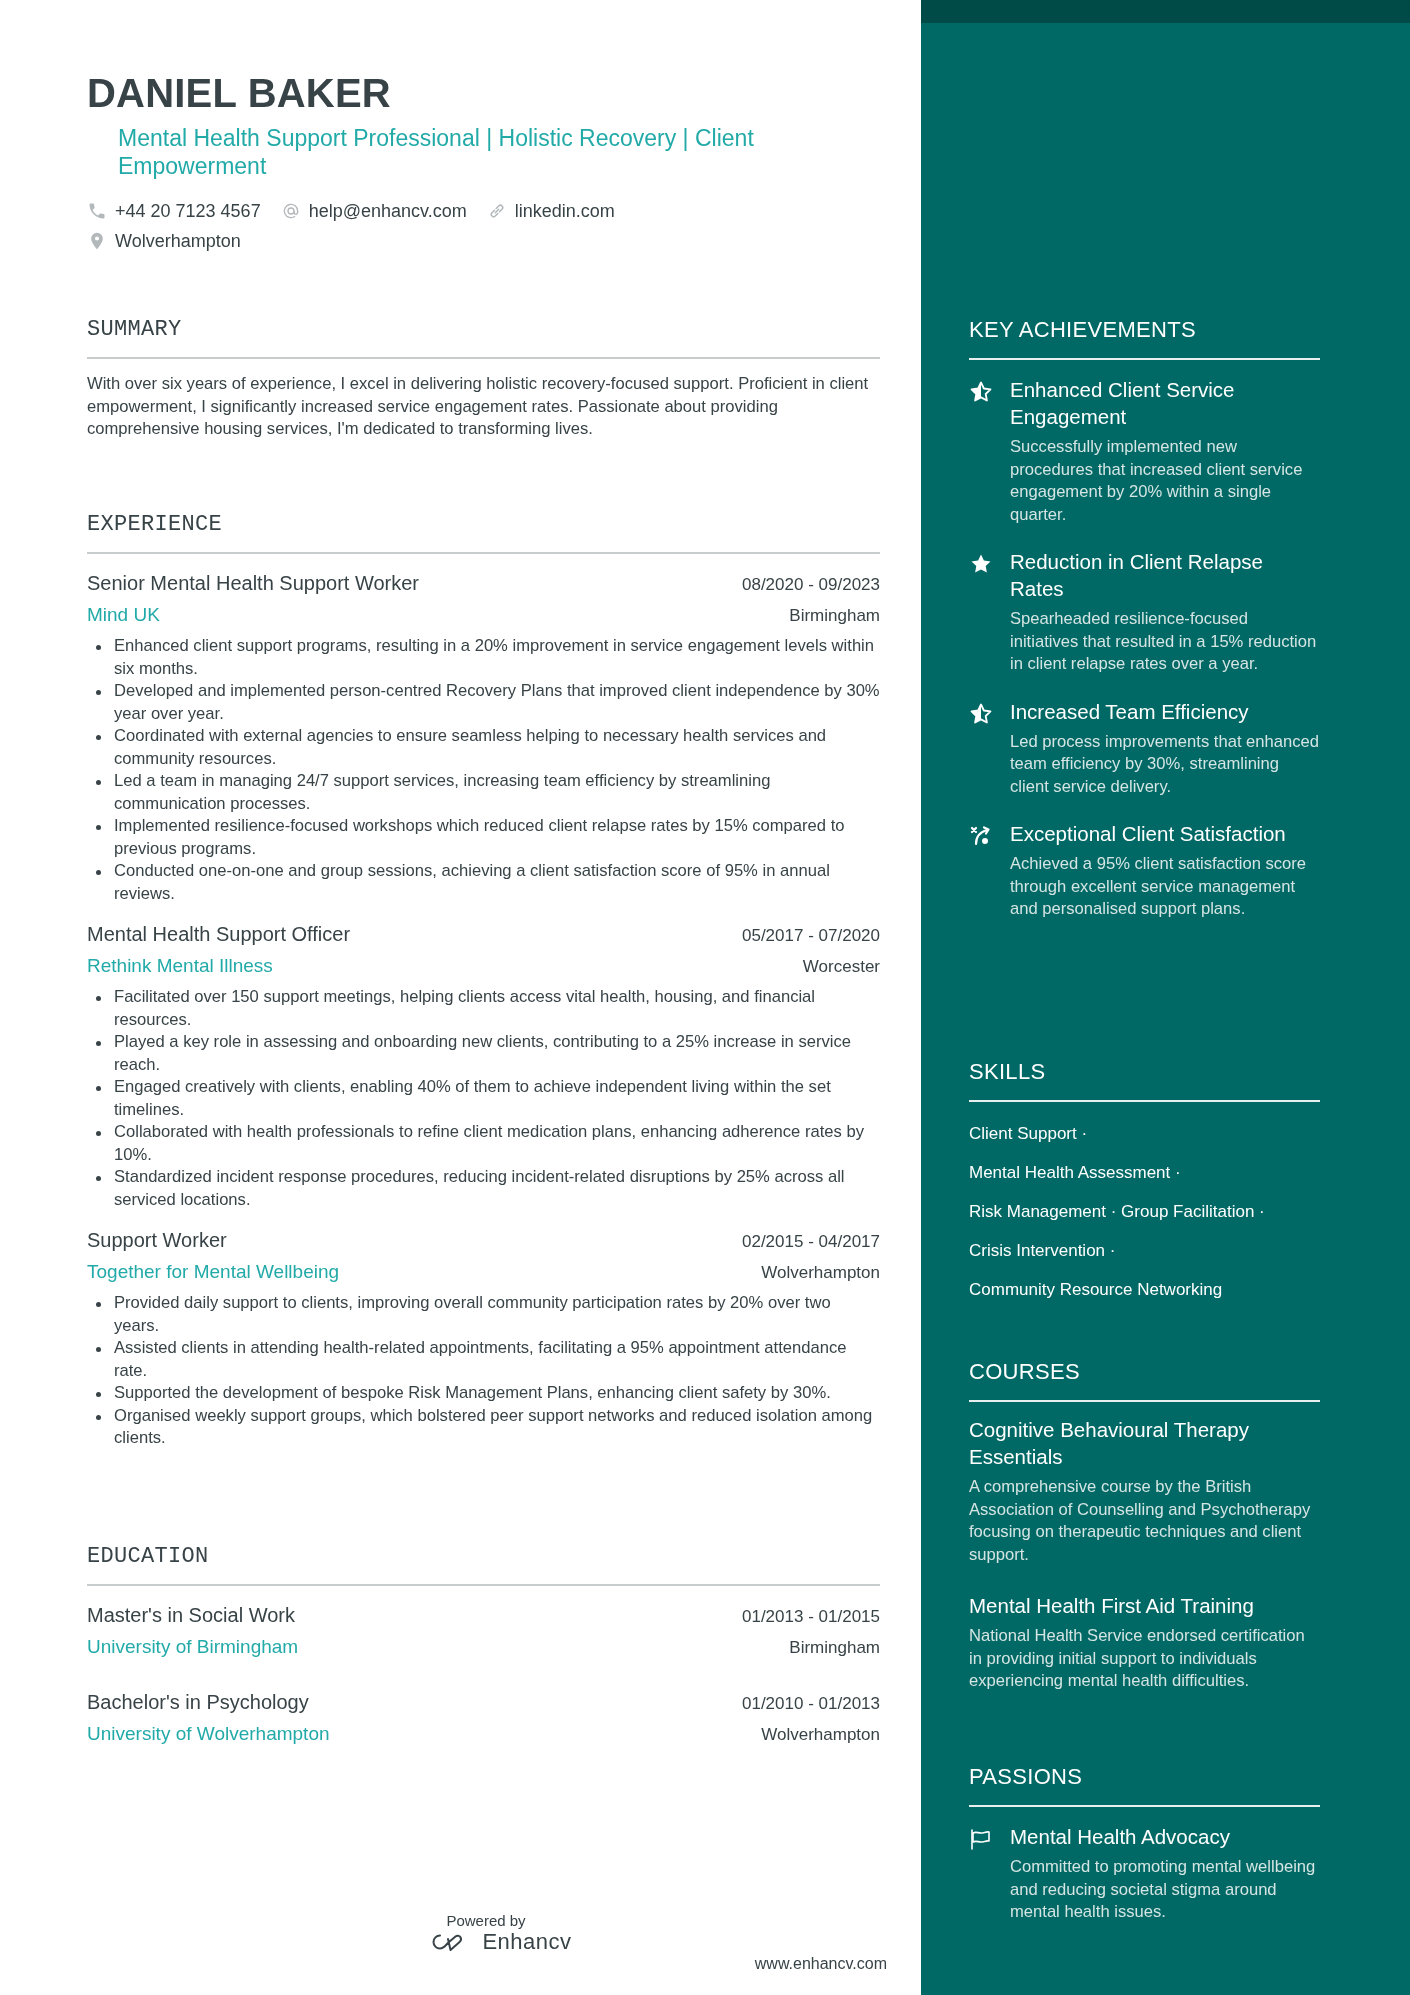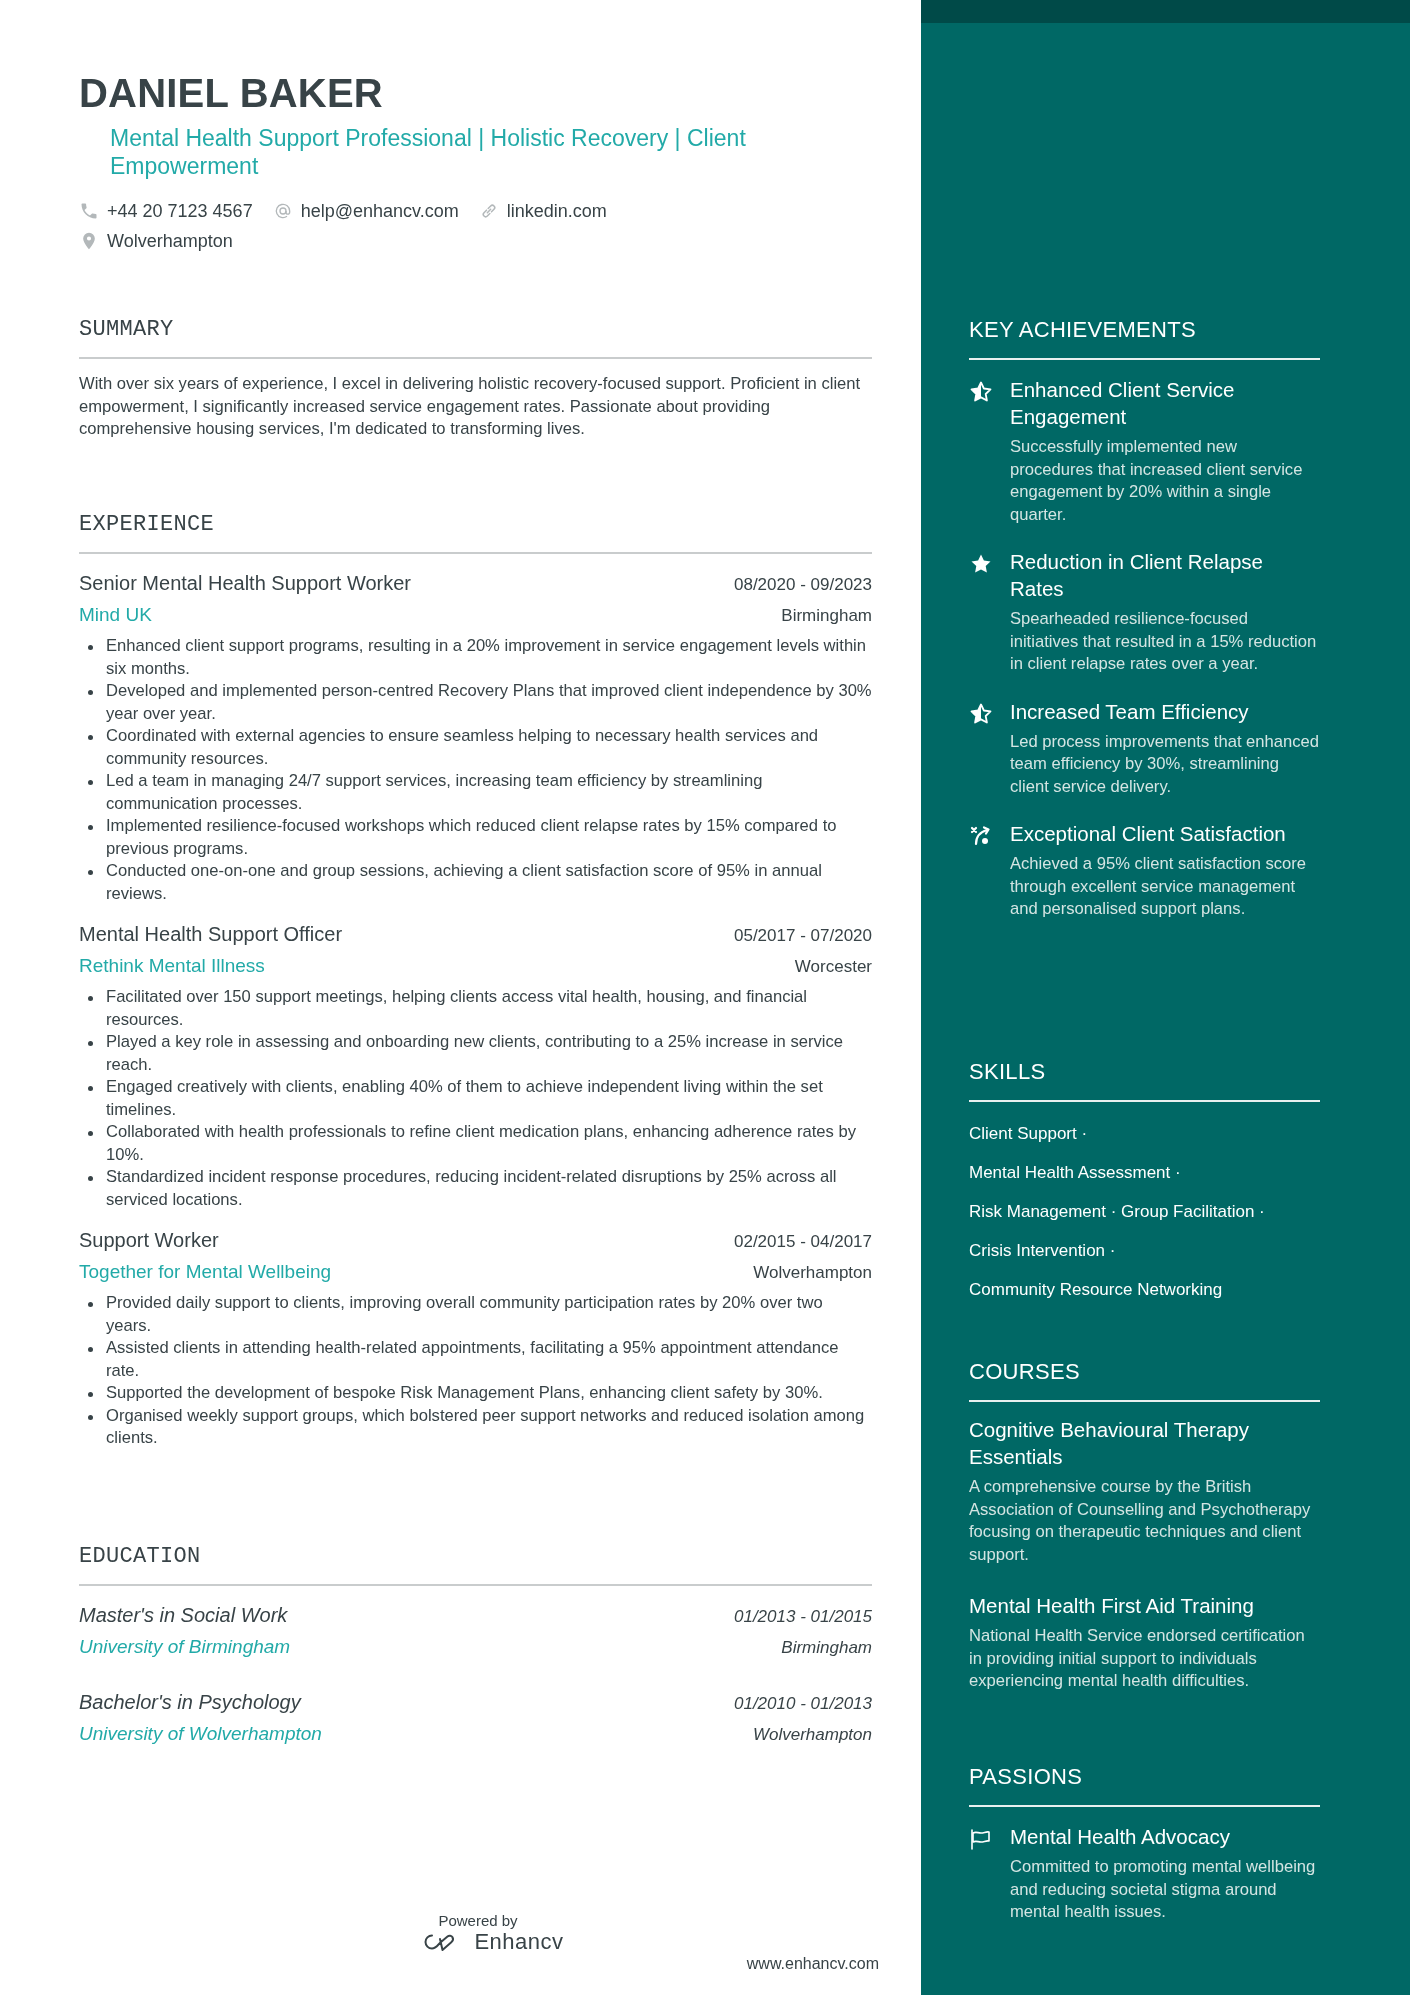--- a/index.html
+++ b/index.html
@@ -1,20 +1,20 @@
 <!DOCTYPE html>
 <html><head>
 <meta charset="utf-8">
 <style>
   * { box-sizing: border-box; margin: 0; padding: 0; }
   html, body { width: 1410px; height: 1995px; background: #ffffff; overflow: hidden; }
   body { position: relative; font-family: "Liberation Sans", "DejaVu Sans", sans-serif; color: #384347; }
 
   
-  .left { position: absolute; left: 0; top: 0; width: 921px; height: 1995px; background: #fff; }
+  .left { position: absolute; left: 8px; top: 0; width: 921px; height: 1995px; background: #fff; }
   .left-inner { position: absolute; left: 79px; top: 68px; width: 793px; }
 
   .name { font-size: 40px; font-weight: bold; color: #384347; letter-spacing: 0.2px; line-height: 50px; }
   .headline { font-size: 23px; color: #22aaa8; line-height: 28px; margin-top: 6px; width: 760px; margin-left: 31px; }
 
   .contacts { margin-top: 16px; display: flex; flex-wrap: wrap; width: 720px; }
   .contact { display: flex; align-items: center; font-size: 18px; color: #384347; line-height: 30px; margin-right: 20px; }
   .contact .ic { width: 20px; height: 22px; margin-right: 8px; display: inline-flex; align-items: center; justify-content: center; }
   .contact .ic svg { width: 20px; height: 20px; }
   .contact-row2 { width: 100%; display: flex; }
@@ -28,21 +28,21 @@
   .job { margin-top: 14px; }
   .job-row { display: flex; justify-content: space-between; align-items: baseline; }
   .job-title { font-size: 20px; color: #384347; line-height: 30px; }
   .job-dates { font-size: 17px; color: #384347; line-height: 30px; }
   .job-company { font-size: 19px; color: #22aaa8; line-height: 30px; }
   .job-loc { font-size: 17px; color: #384347; line-height: 30px; }
   .bullets { list-style: none; margin-top: 4px; }
   .bullets li { position: relative; padding-left: 27px; font-size: 16.6px; line-height: 22.5px; color: #384347; }
   .bullets li::before { content: ""; position: absolute; left: 9px; top: 10px; width: 5px; height: 5px; border-radius: 50%; background: #384347; }
 
-  .edu { margin-top: 14px; font-style: italic; }
+  .edu { margin-top: 14px; }
   .edu + .edu { margin-top: 24px; }
 
   .footer { position: absolute; left: 77px; top: 1912px; width: 802px; height: 40px; display: flex; align-items: center; flex-direction: column; }
   .powered { font-size: 15px; color: #384347; }
   .logo { display: flex; align-items: center; margin-left: 26px; }
   .logo svg { width: 46px; height: 24px; }
   .logo-text { font-size: 22px; color: #384347; margin-left: 10px; letter-spacing: 0.5px; }
   .footer-url { margin-left: auto; font-size: 16px; color: #384347; }
 
   

